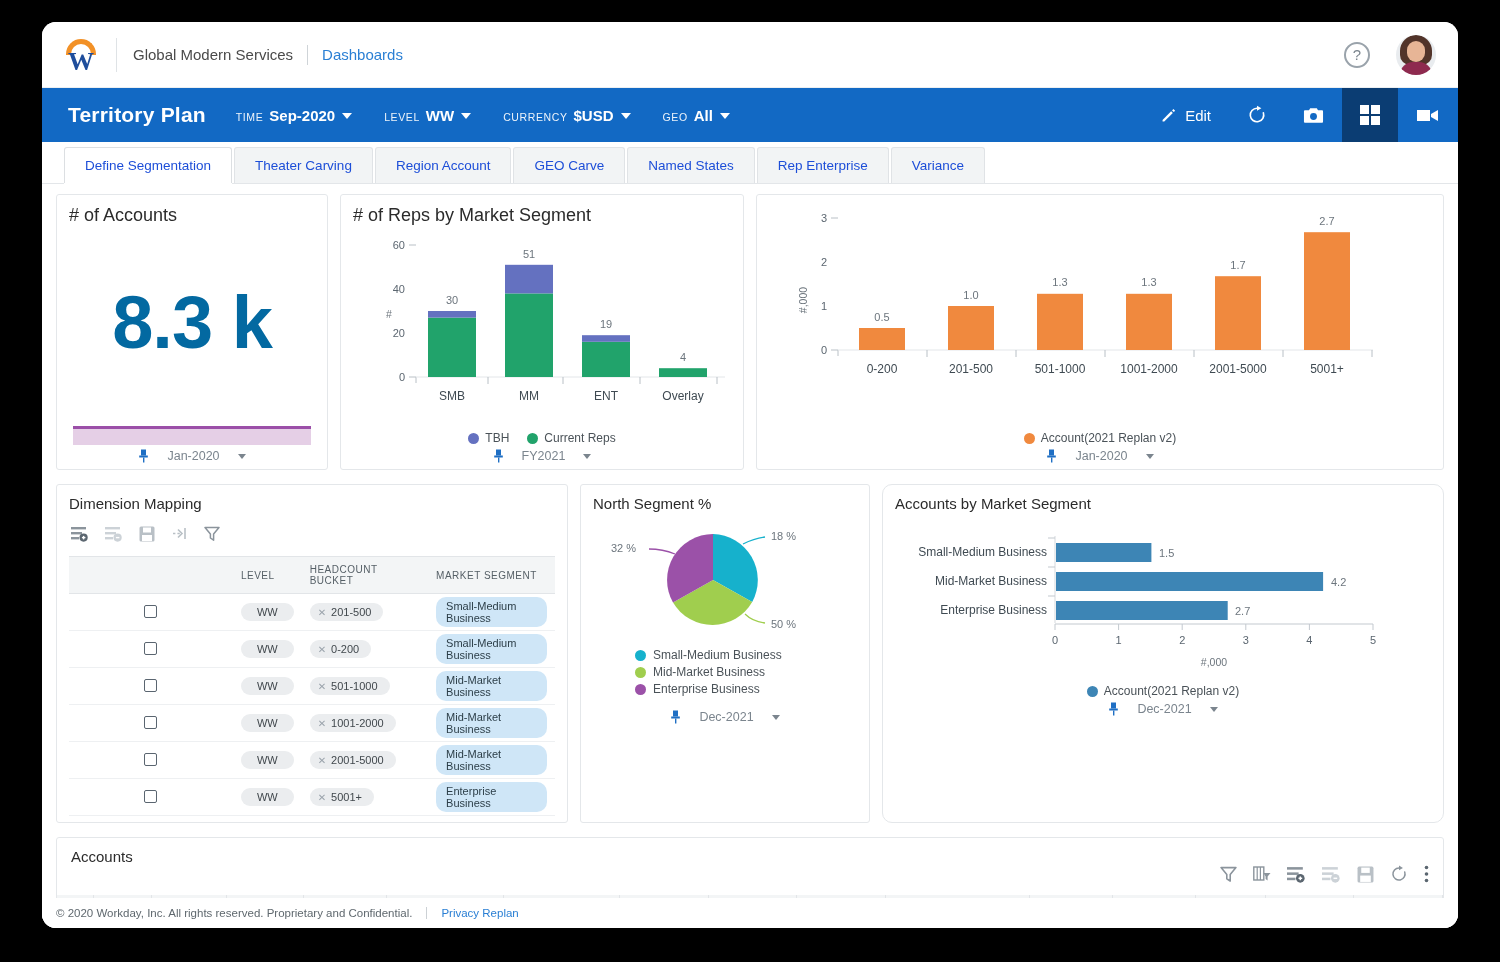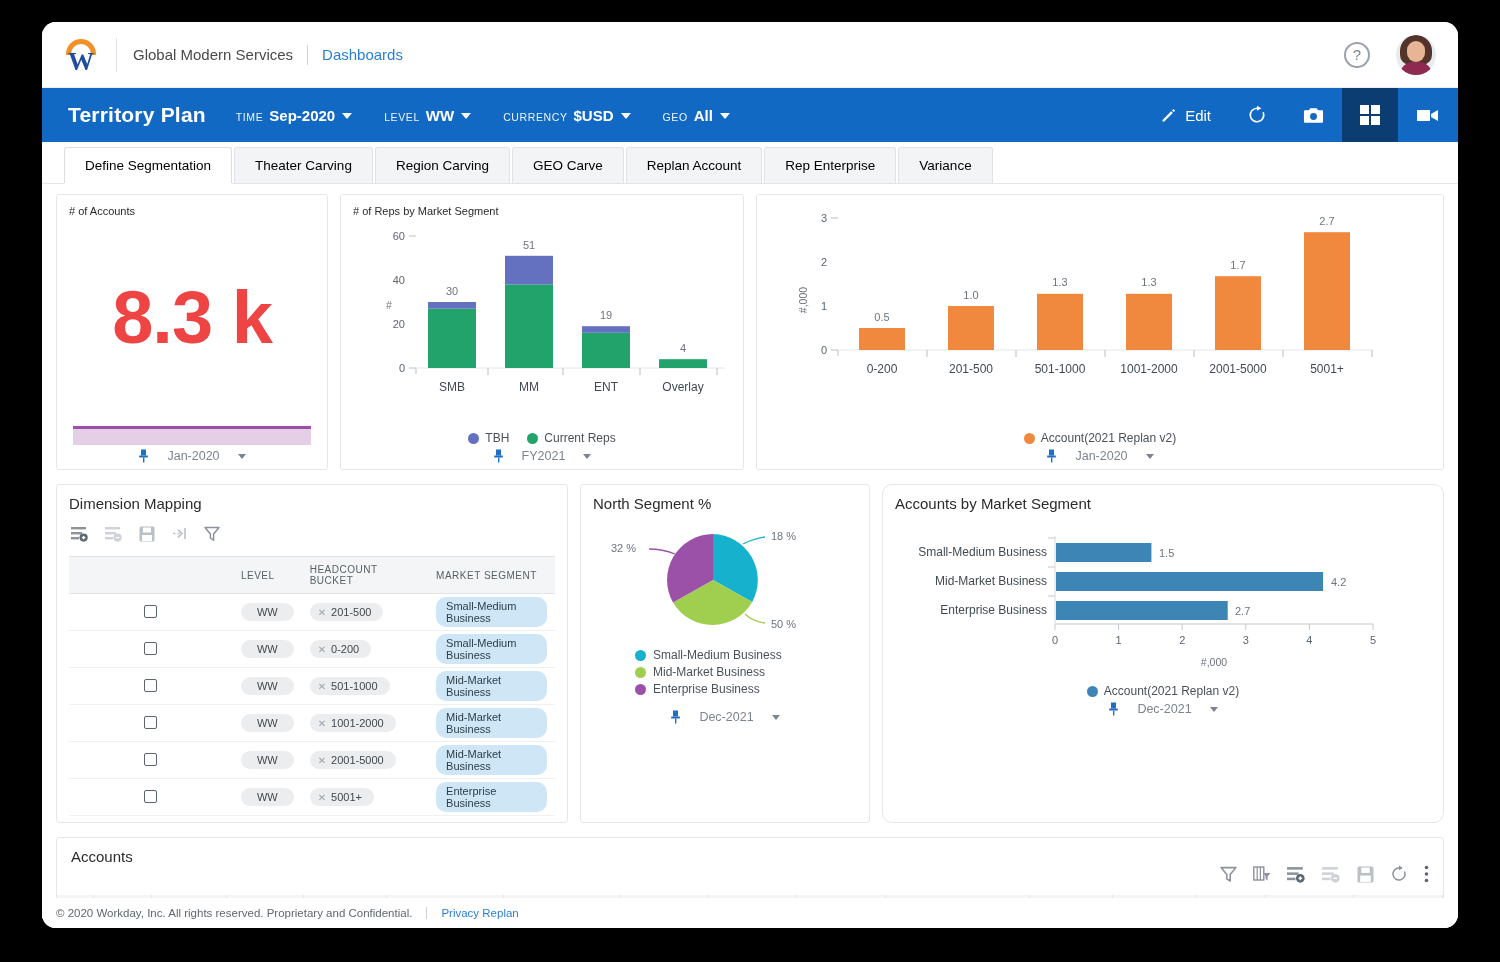--- a/index.html
+++ b/index.html
@@ -79,45 +79,45 @@
   .pb-btn .txt { font-size: 15px; }
   svg.i { display: block; }
 
   
   .tabstrip {
     height: 42px; background: #fff; display: flex; align-items: flex-end;
     padding-left: 22px; border-bottom: 1px solid #e3e6e9;
   }
   .tab {
     height: 36px; padding: 0 20px; display: flex; align-items: center;
-    font-size: 13.5px; color: #000000; background: #f2f4f5;
+    font-size: 13.5px; color: #1d4ed8; background: #f2f4f5;
     border: 1px solid #e0e3e6; border-bottom: none; margin-right: 2px;
     border-radius: 3px 3px 0 0; cursor: pointer; white-space: nowrap;
   }
   .tab.selected { background: #fff; border-color: #dcdfe2; position: relative; z-index: 2;
                   box-shadow: 0 1px 0 #fff; }
 
   
   .canvas { padding: 10px 14px 0 14px; background: #fff; height: 750px; }
   .row { display: flex; gap: 12px; margin-bottom: 14px; }
   .card {
     background: #fff; border: 1px solid #e4e7ea; border-radius: 3px;
     padding: 10px 12px 6px 12px; position: relative;
   }
-  .card-title { font-size: 11px; color: #2b2b2b; margin-bottom: 6px; }
+  .card-title { font-size: 18px; color: #2b2b2b; margin-bottom: 6px; }
   .card-title.lg { font-size: 15px; }
 
   .pin-row { display: flex; align-items: center; justify-content: center; gap: 18px;
              margin-top: 4px; cursor: pointer; }
   .pin-row .pv { font-size: 12.5px; color: #7b858e; }
 
   
   .kpi { width: 272px; height: 276px; display: flex; flex-direction: column; }
   .kpi .big { flex: 1 1 auto; display: flex; align-items: center; justify-content: center;
-              font-size: 74px; color: #ef4444; font-weight: bold; letter-spacing: -1px;
+              font-size: 74px; color: #0369a1; font-weight: bold; letter-spacing: -1px;
               margin-top: -14px; }
   .kpi .bar-wrap { padding: 0 4px; }
   .kpi .bar-line { height: 3px; background: #9b4fa8; }
   .kpi .bar-fill { height: 16px; background: #e5cfe6; }
 
   
   .chartcard { height: 276px; display: flex; flex-direction: column; }
   .plot { flex: 1 1 auto; position: relative; }
 
   .axis-lbl { font-size: 10.5px; fill: #6c757d; }
@@ -270,23 +270,23 @@
           <path d="M1 4 h13 v11 H1 z" fill="#fff"></path>
           <path d="M15 8 l7 -4 v11 l-7 -4 z" fill="#fff"></path>
         </svg>
       </div>
     </div>
   </div>
 
   <div class="tabstrip">
     <div class="tab selected">Define Segmentation</div>
     <div class="tab">Theater Carving</div>
-    <div class="tab">Region Carving</div>
+    <div class="tab">Region Account</div>
     <div class="tab">GEO Carve</div>
-    <div class="tab">Replan Account</div>
+    <div class="tab">Named States</div>
     <div class="tab">Rep Enterprise</div>
     <div class="tab">Variance</div>
   </div>
 
   <div class="canvas">
 
     <div class="row">
 
       <div class="card kpi">
         <div class="card-title"># of Accounts</div>

